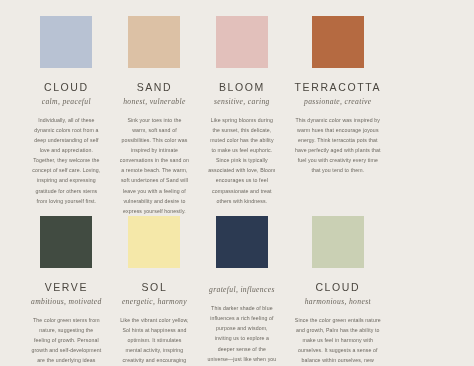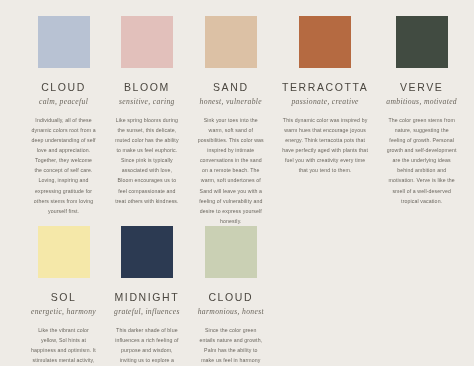--- a/index.html
+++ b/index.html
@@ -8,21 +8,21 @@
     background:#eeebe6;
     font-family:"Liberation Sans", sans-serif;
     overflow:hidden;
     position:relative;
   }
   #grid{
     position:absolute;
     left:0;top:0;
     width:404px;height:366px;
     display:grid;
-    grid-template-columns:repeat(5,1fr);
+    grid-template-columns:repeat(4,1fr);
     grid-template-rows:1fr 1fr;
     box-sizing:border-box;
     padding:16px 14px 10px 22px;
   }
   .cell{
     display:flex;
     flex-direction:column;
     align-items:center;
     box-sizing:border-box;
     padding:0 9px;
@@ -66,30 +66,30 @@
 <body style="background: rgb(238, 235, 230);">
 
 <div id="grid">
     <div class="cell">
       <div class="swatch" style="background: rgb(184, 194, 211);"></div>
       <div class="name">CLOUD</div>
       <div class="desc">calm, peaceful</div>
       <div class="body">Individually, all of these dynamic colors root from a deep understanding of self love and appreciation. Together, they welcome the concept of self care. Loving, inspiring and expressing gratitude for others stems from loving yourself first.</div>
     </div>
     <div class="cell">
+      <div class="swatch" style="background: rgb(220, 193, 165);"></div>
+      <div class="name">SAND</div>
+      <div class="desc">honest, vulnerable</div>
+      <div class="body">Sink your toes into the warm, soft sand of possibilities. This color was inspired by intimate conversations in the sand on a remote beach. The warm, soft undertones of Sand will leave you with a feeling of vulnerability and desire to express yourself honestly.</div>
+    </div>
+    <div class="cell">
       <div class="swatch" style="background: rgb(226, 192, 187);"></div>
       <div class="name">BLOOM</div>
       <div class="desc">sensitive, caring</div>
       <div class="body">Like spring blooms during the sunset, this delicate, muted color has the ability to make us feel euphoric. Since pink is typically associated with love, Bloom encourages us to feel compassionate and treat others with kindness.</div>
-    </div>
-    <div class="cell">
-      <div class="swatch" style="background: rgb(220, 193, 165);"></div>
-      <div class="name">SAND</div>
-      <div class="desc">honest, vulnerable</div>
-      <div class="body">Sink your toes into the warm, soft sand of possibilities. This color was inspired by intimate conversations in the sand on a remote beach. The warm, soft undertones of Sand will leave you with a feeling of vulnerability and desire to express yourself honestly.</div>
     </div>
     <div class="cell">
       <div class="swatch" style="background: rgb(181, 106, 65);"></div>
       <div class="name">TERRACOTTA</div>
       <div class="desc">passionate, creative</div>
       <div class="body">This dynamic color was inspired by warm hues that encourage joyous energy. Think terracotta pots that have perfectly aged with plants that fuel you with creativity every time that you tend to them.</div>
     </div>
     <div class="cell">
       <div class="swatch" style="background: rgb(65, 75, 65);"></div>
       <div class="name">VERVE</div>
@@ -97,21 +97,20 @@
       <div class="body">The color green stems from nature, suggesting the feeling of growth. Personal growth and self-development are the underlying ideas behind ambition and motivation. Verve is like the smell of a well-deserved tropical vacation.</div>
     </div>
     <div class="cell">
       <div class="swatch" style="background: rgb(245, 232, 169);"></div>
       <div class="name">SOL</div>
       <div class="desc">energetic, harmony</div>
       <div class="body">Like the vibrant color yellow, Sol hints at happiness and optimism. It stimulates mental activity, inspiring creativity and encouraging the cheerful energy you find on vacation twirling around barefoot in your favorite sundress.</div>
     </div>
     <div class="cell">
       <div class="swatch" style="background: rgb(44, 58, 82);"></div>
-      <div class="name">MIDNIGHT</div>
       <div class="desc">grateful, influences</div>
       <div class="body">This darker shade of blue influences a rich feeling of purpose and wisdom, inviting us to explore a deeper sense of the universe—just like when you look up at the night sky and thank all of your lucky stars after a long day.</div>
     </div>
     <div class="cell">
       <div class="swatch" style="background: rgb(202, 208, 180);"></div>
       <div class="name">CLOUD</div>
       <div class="desc">harmonious, honest</div>
       <div class="body">Since the color green entails nature and growth, Palm has the ability to make us feel in harmony with ourselves. It suggests a sense of balance within ourselves, new experiences and fresh starts. Imagine leaves dancing with the breeze.</div>
     </div>
   </div>

